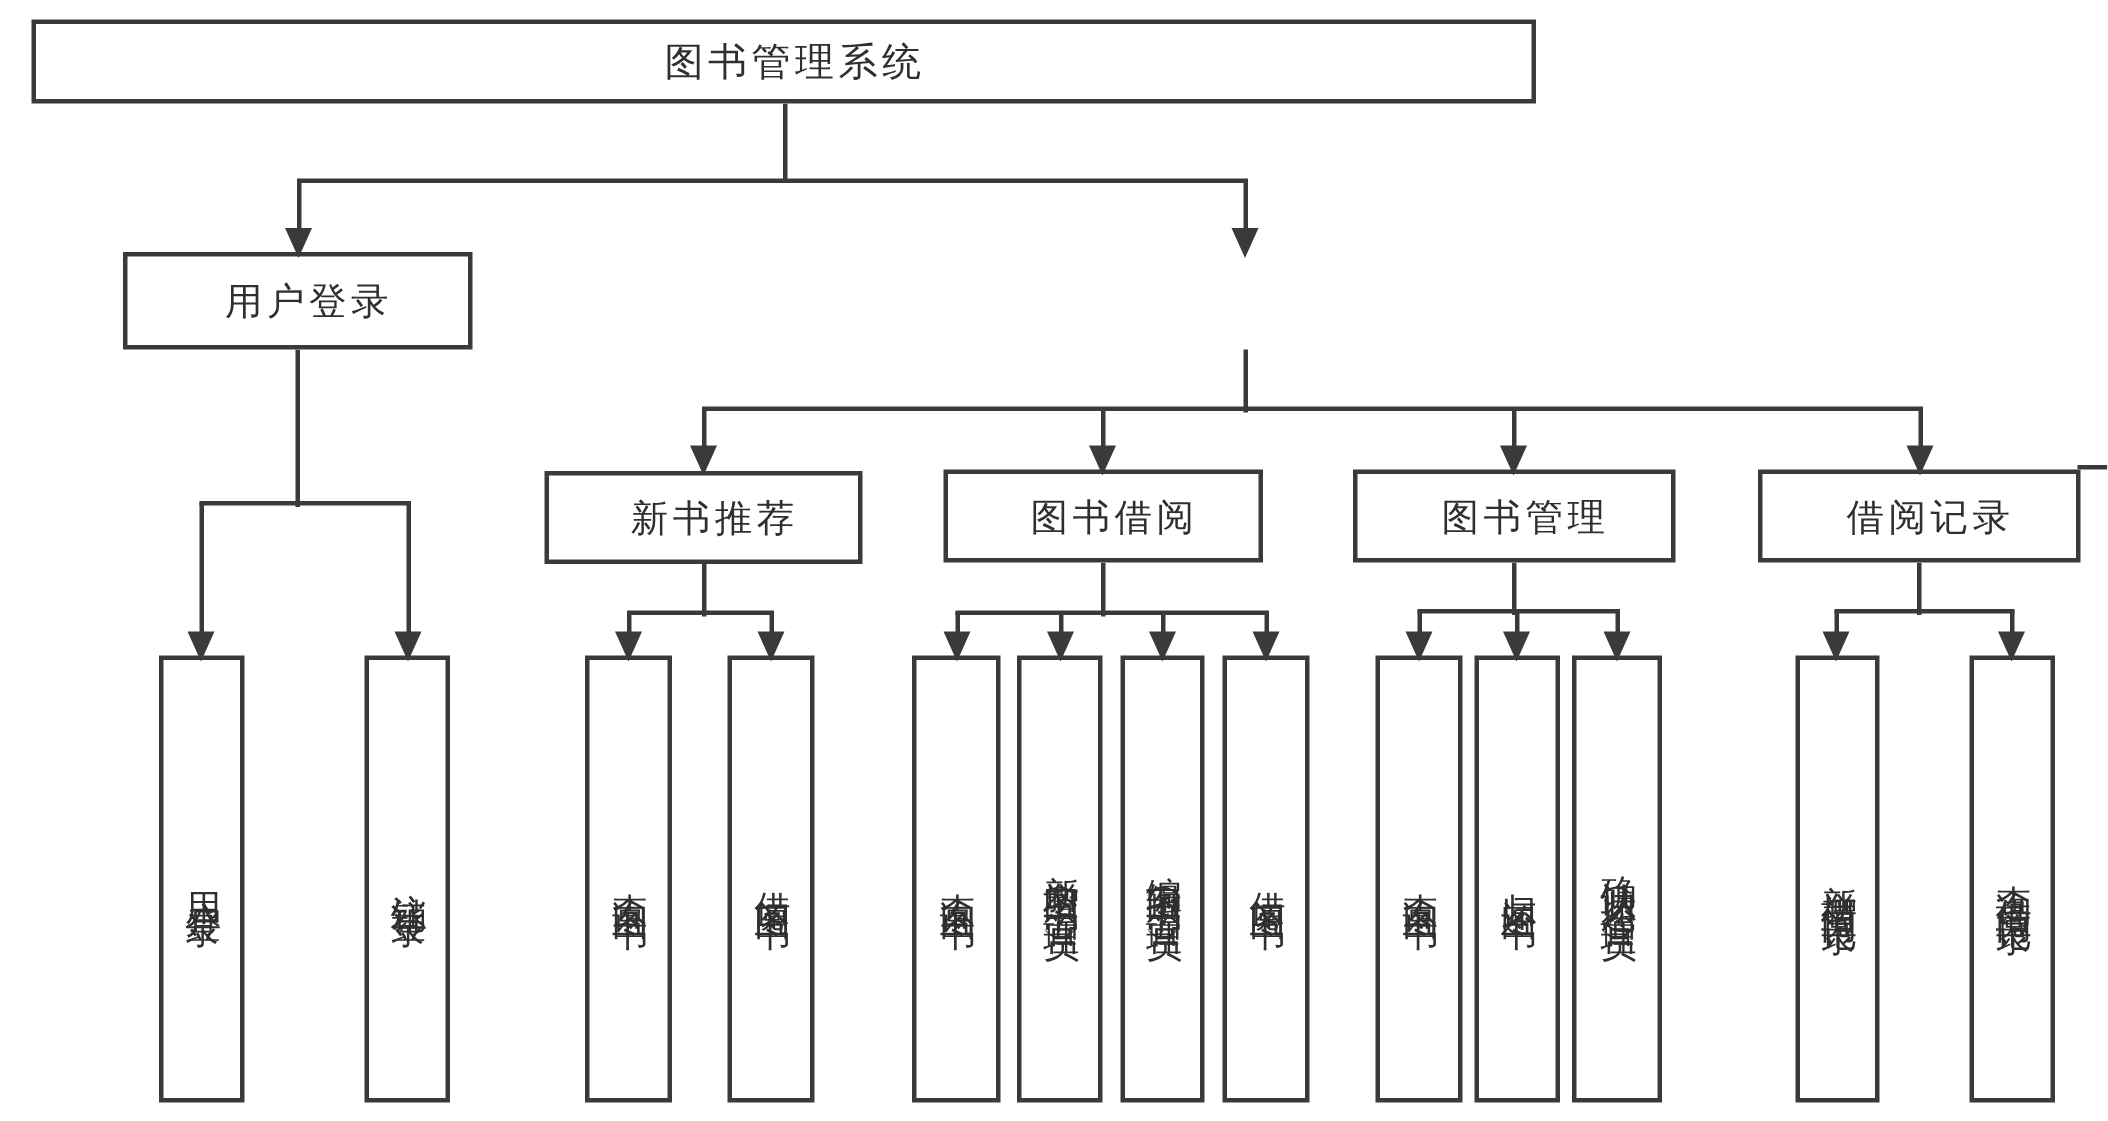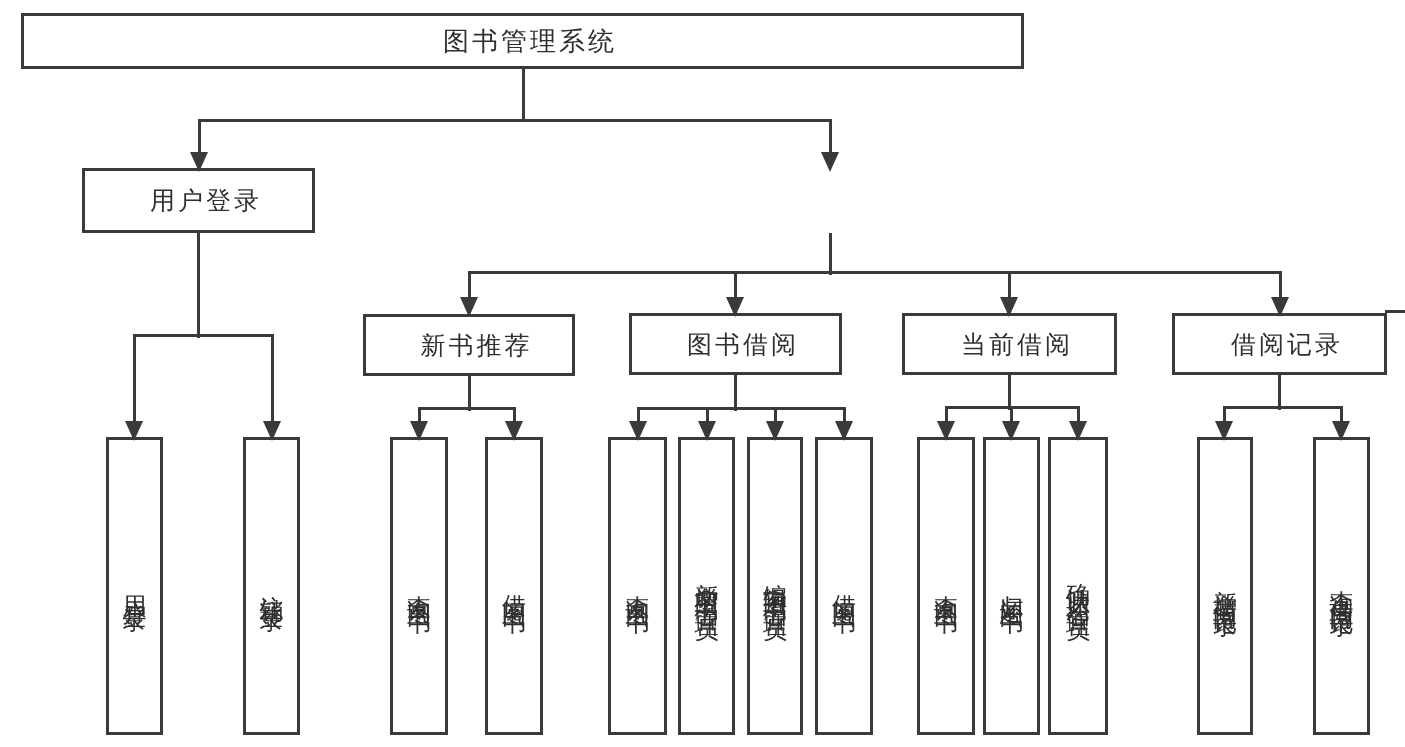--- a/index.html
+++ b/index.html
@@ -103,21 +103,21 @@
     <div class="arrow" style="left: 1215px; top: 421px;"></div>
     <div class="vline" style="left: 1339.5px; top: 407px; width: 3px; height: 22px;"></div>
     <div class="arrow" style="left: 1332px; top: 421px;"></div>
     <div class="hline" style="left: 1385px; top: 310px; width: 20px; height: 3px;"></div>
     <div class="node h root" style="left: 21px; top: 13px; width: 1003px; height: 56px;">图书管理系统</div>
     <div class="node h" style="left: 82px; top: 168px; width: 233px; height: 65px;">用户登录</div>
     <div class="node v" style="left: 106px; top: 437px; width: 57px; height: 298px;">用户登录</div>
     <div class="node v" style="left: 243px; top: 437px; width: 57px; height: 298px;">注销登录</div>
     <div class="node h" style="left: 629px; top: 313px; width: 213px; height: 62px;">图书借阅</div>
     <div class="node h" style="left: 363px; top: 314px; width: 212px; height: 62px;">新书推荐</div>
-    <div class="node h" style="left: 902px; top: 313px; width: 215px; height: 62px;">当前借阅</div>
+    <div class="node h" style="left: 902px; top: 313px; width: 215px; height: 62px;">图书管理</div>
     <div class="node h" style="left: 1172px; top: 313px; width: 215px; height: 62px;">借阅记录</div>
     <div class="node v" style="left: 390px; top: 437px; width: 58px; height: 298px;">查询图书</div>
     <div class="node v" style="left: 485px; top: 437px; width: 58px; height: 298px;">借阅图书</div>
     <div class="node v" style="left: 608px; top: 437px; width: 59px; height: 298px;">查询图书</div>
     <div class="node v" style="left: 678px; top: 437px; width: 57px; height: 298px;">新增图书（管理员）</div>
     <div class="node v" style="left: 747px; top: 437px; width: 56px; height: 298px;">编辑图书（管理员）</div>
     <div class="node v" style="left: 815px; top: 437px; width: 58px; height: 298px;">借阅图书</div>
     <div class="node v" style="left: 917px; top: 437px; width: 58px; height: 298px;">查询图书</div>
     <div class="node v" style="left: 983px; top: 437px; width: 57px; height: 298px;">归还图书</div>
     <div class="node v" style="left: 1048px; top: 437px; width: 60px; height: 298px;">确认归还（管理员）</div>

